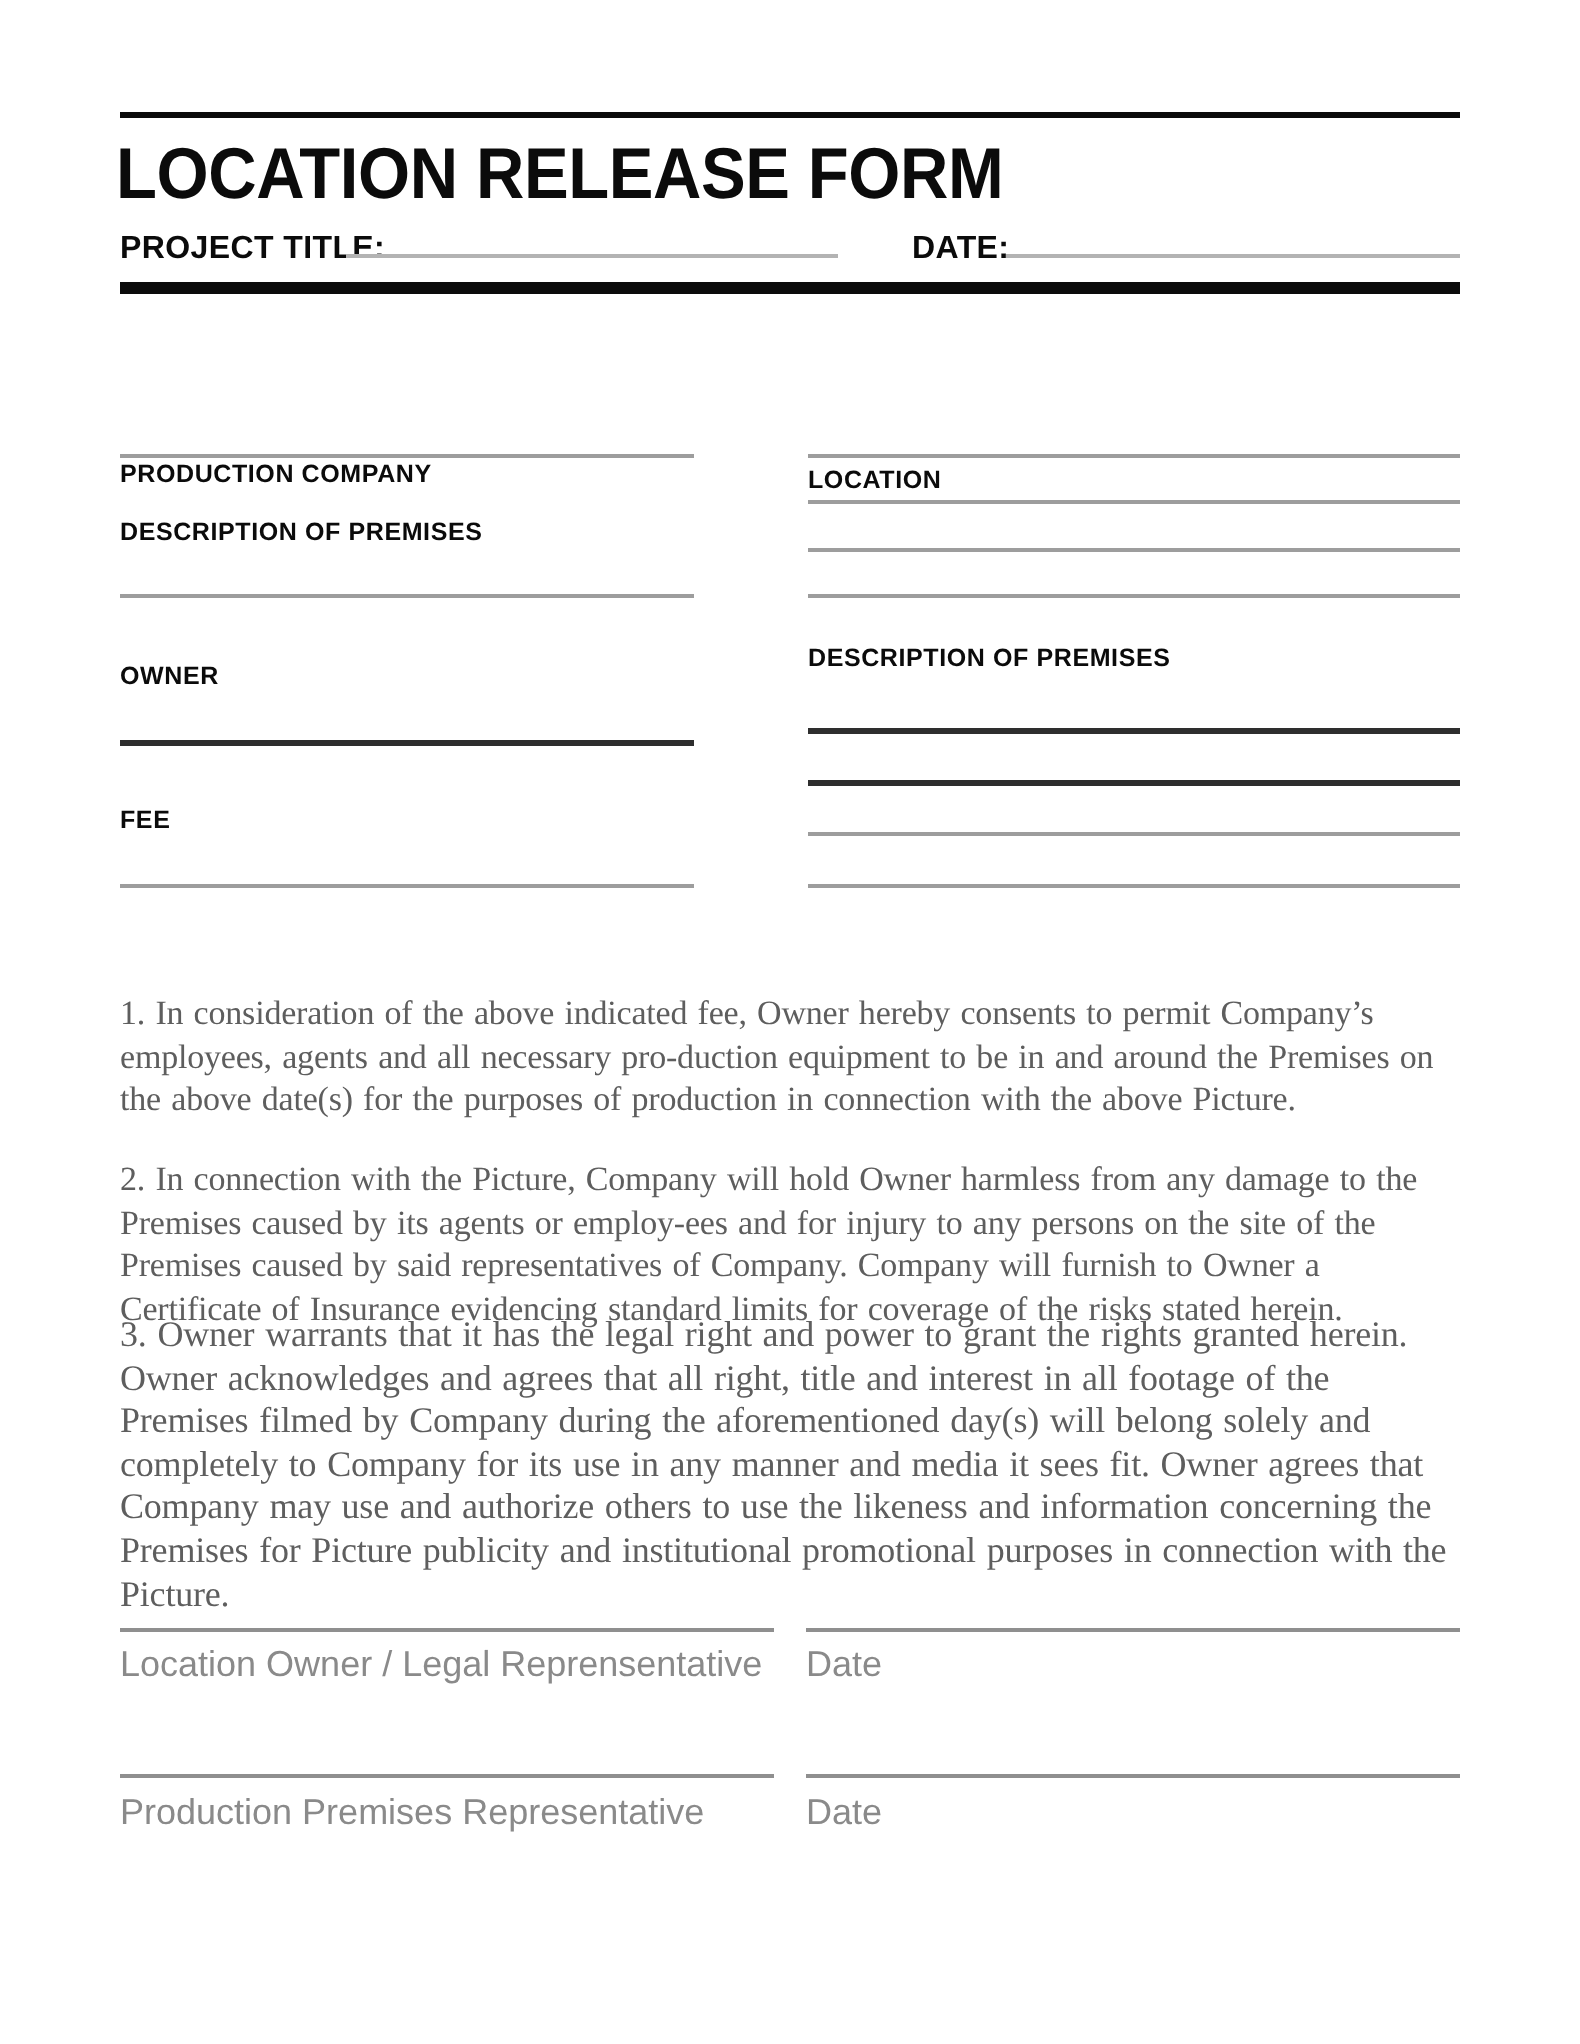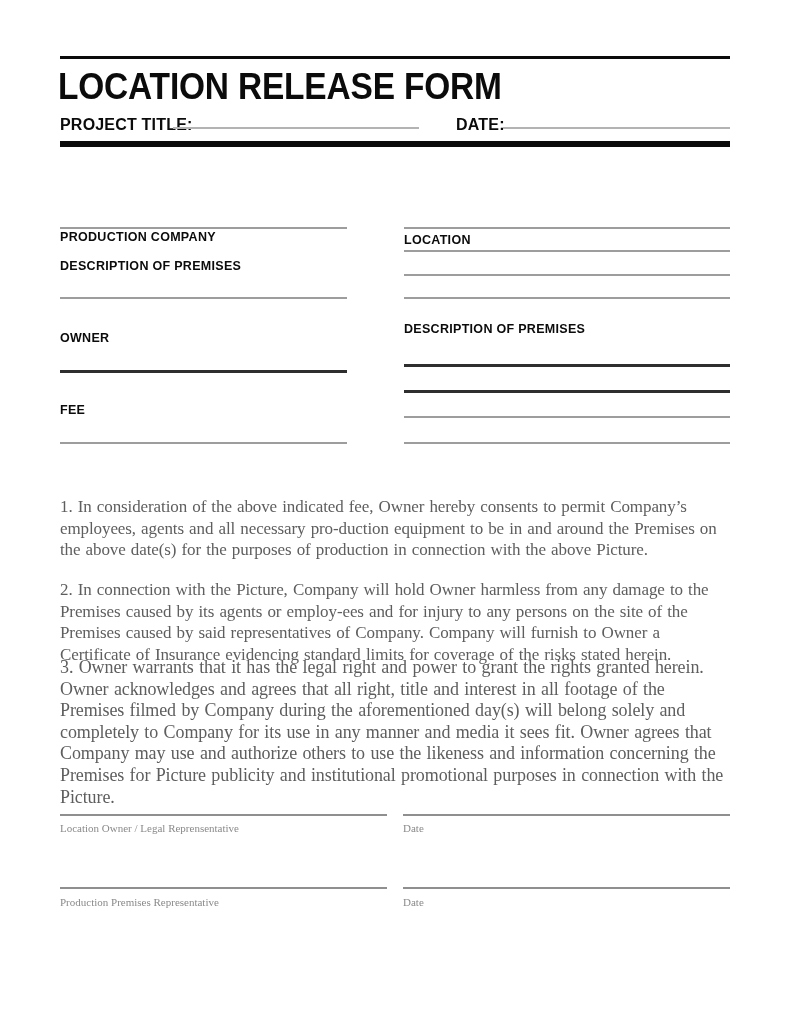--- a/index.html
+++ b/index.html
@@ -47,22 +47,22 @@
     font-family: "Liberation Serif", serif; color: #5e5e5e;
     font-size: 17px; line-height: 21.6px; letter-spacing: -0.1px;
     word-spacing: 1px;
   }
   .p1 { top: 496px; }
   .p2 { top: 579px; }
   .p3 { top: 657px; font-size: 18px; }
 
   .sig-line { position: absolute; width: 327px; height: 2px; background: #8f8f8f; }
   .sig-label {
-    position: absolute; font-family: Liberation Serif, serif;
-    font-size: 11px; color: #8a8a8a; white-space: nowrap;
+    position: absolute; font-family: Liberation Sans, sans-serif;
+    font-size: 18px; color: #8a8a8a; white-space: nowrap;
   }
 </style>
 </head>
 <body>
 
 <div class="page">
 
   <div class="rule rule-top"></div>
   <h1 class="title">LOCATION RELEASE FORM</h1>
 

